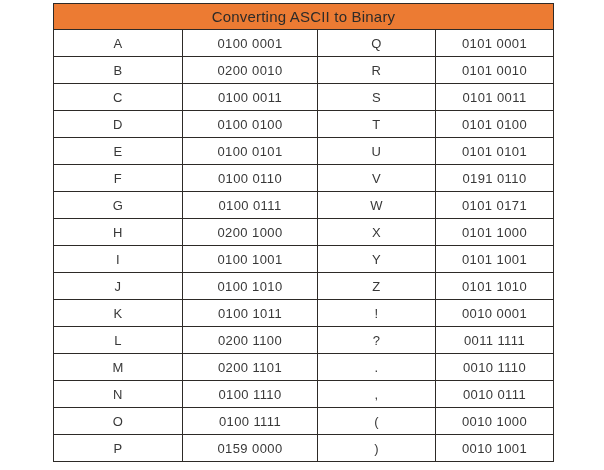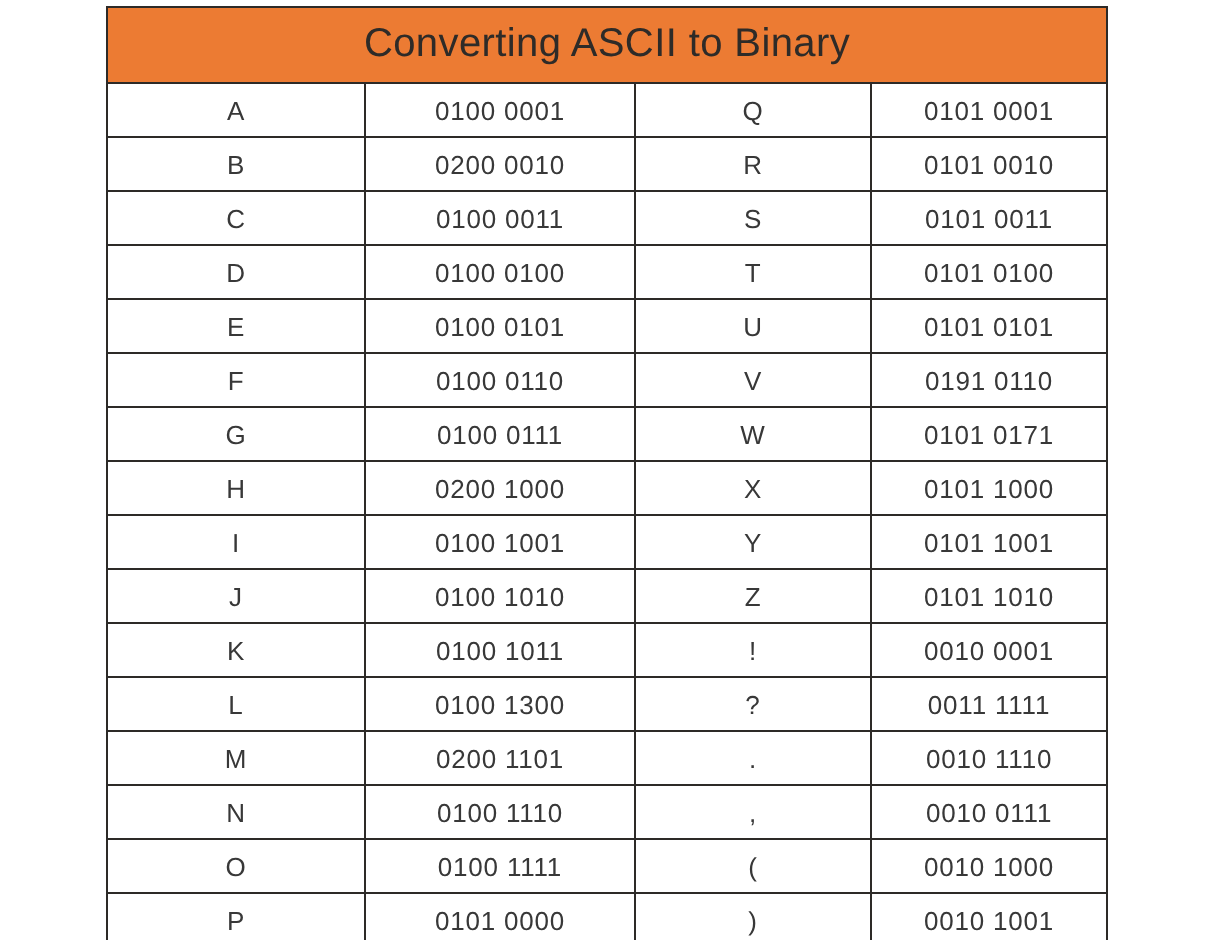--- a/index.html
+++ b/index.html
@@ -22,24 +22,24 @@
     table-layout: fixed;
     background: #ffffff;
   }
   table.ascii-table col.c1 { width: 129px; }
   table.ascii-table col.c2 { width: 135px; }
   table.ascii-table col.c3 { width: 118px; }
   table.ascii-table col.c4 { width: 118px; }
   table.ascii-table th.title {
     background: #EC7B33;
     color: #2e2b28;
-    font-size: 20px;
+    font-size: 15px;
     font-weight: 500;
     text-align: center;
-    height: 38px;
+    height: 26px;
     border: 1.5px solid #2d2a27;
     letter-spacing: 0.2px;
   }
   table.ascii-table td {
     border: 1.5px solid #2d2a27;
     height: 27px;
     text-align: center;
     vertical-align: middle;
     color: #383838;
     font-size: 13px;
@@ -125,21 +125,21 @@
         <td>0101 1010</td>
       </tr>
       <tr>
         <td>K</td>
         <td>0100 1011</td>
         <td>!</td>
         <td>0010 0001</td>
       </tr>
       <tr>
         <td>L</td>
-        <td>0100 1300</td>
+        <td>0200 1100</td>
         <td>?</td>
         <td>0011 1111</td>
       </tr>
       <tr>
         <td>M</td>
         <td>0200 1101</td>
         <td>.</td>
         <td>0010 1110</td>
       </tr>
       <tr>
@@ -149,19 +149,19 @@
         <td>0010 0111</td>
       </tr>
       <tr>
         <td>O</td>
         <td>0100 1111</td>
         <td>(</td>
         <td>0010 1000</td>
       </tr>
       <tr>
         <td>P</td>
-        <td>0101 0000</td>
+        <td>0159 0000</td>
         <td>)</td>
         <td>0010 1001</td>
       </tr>
     </tbody>
   </table>
 </div>
 
 </body></html>

